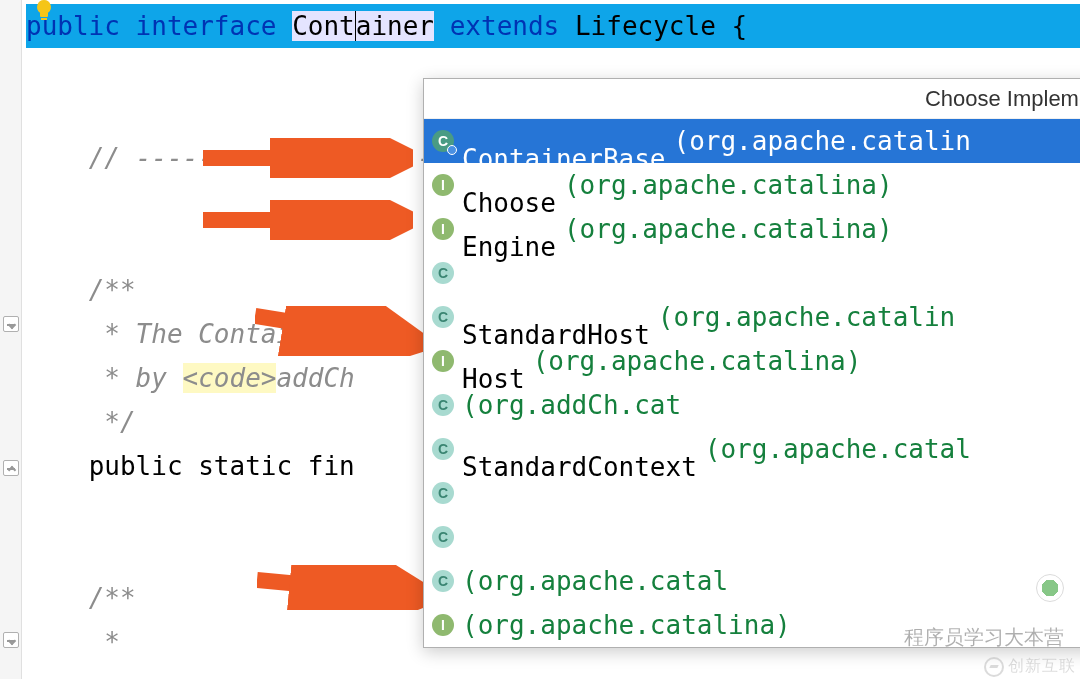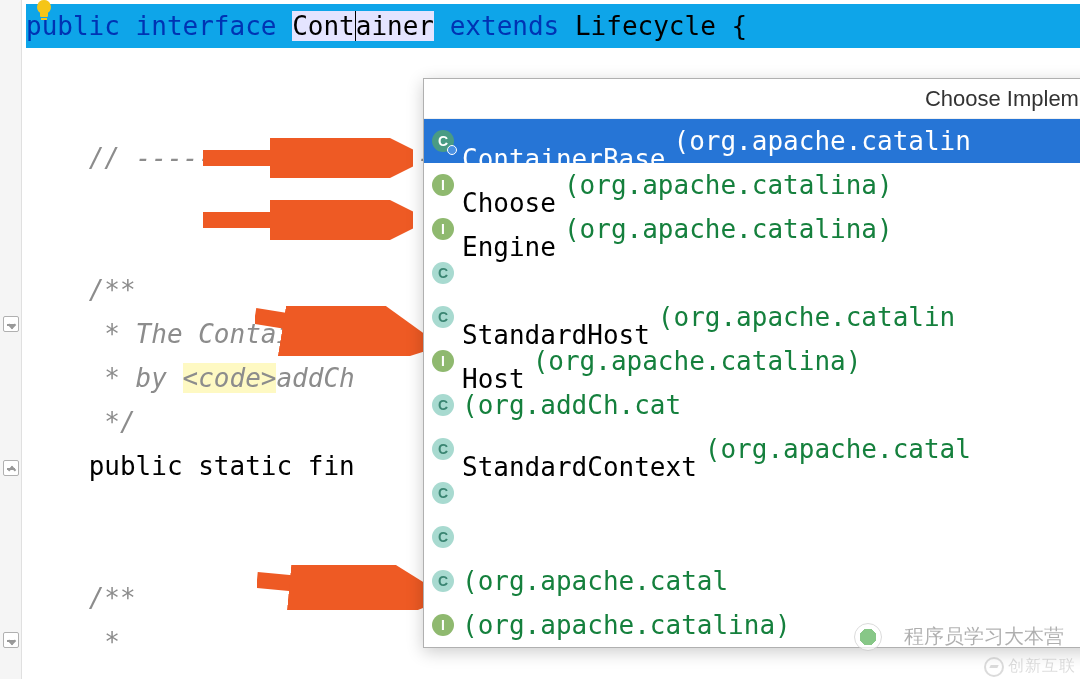--- a/index.html
+++ b/index.html
@@ -141,24 +141,25 @@
       border-radius: 50%;
       background: #4a90e2;
       border: 1px solid #fff;
     }
 
     .watermark {
       position: absolute;
       right: 16px;
       bottom: 28px;
       display: flex;
-      align-items: flex-start;
+      align-items: flex-end;
       gap: 22px;
       opacity: 0.7;
       z-index: 6;
+      flex-direction: column;
     }
     .watermark .wm-logo {
       width: 28px; height: 28px;
       border-radius: 50%;
       background: radial-gradient(circle,#55b055 45%,#fff 46%);
       border:1px solid #ccc;
     }
     .watermark .wm-text {
       font-size: 20px;
       color: rgba(0,0,0,0.45);");

